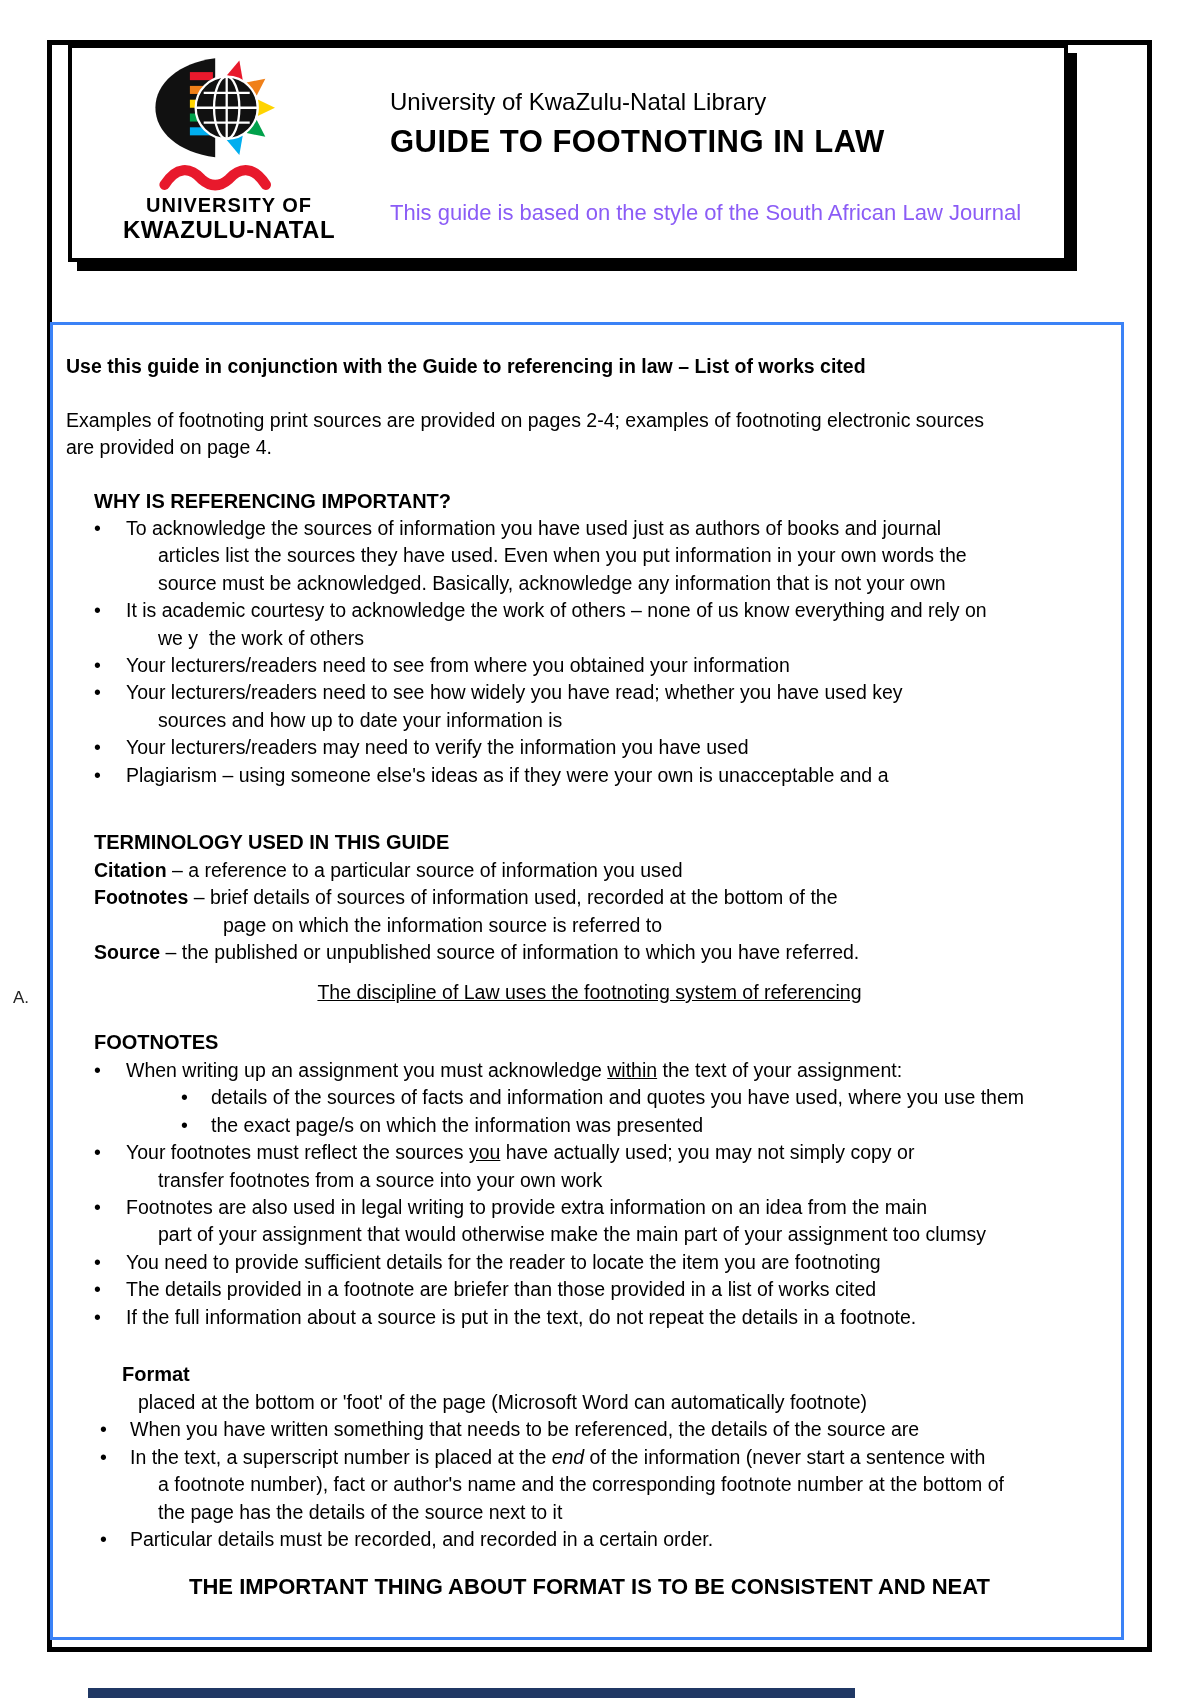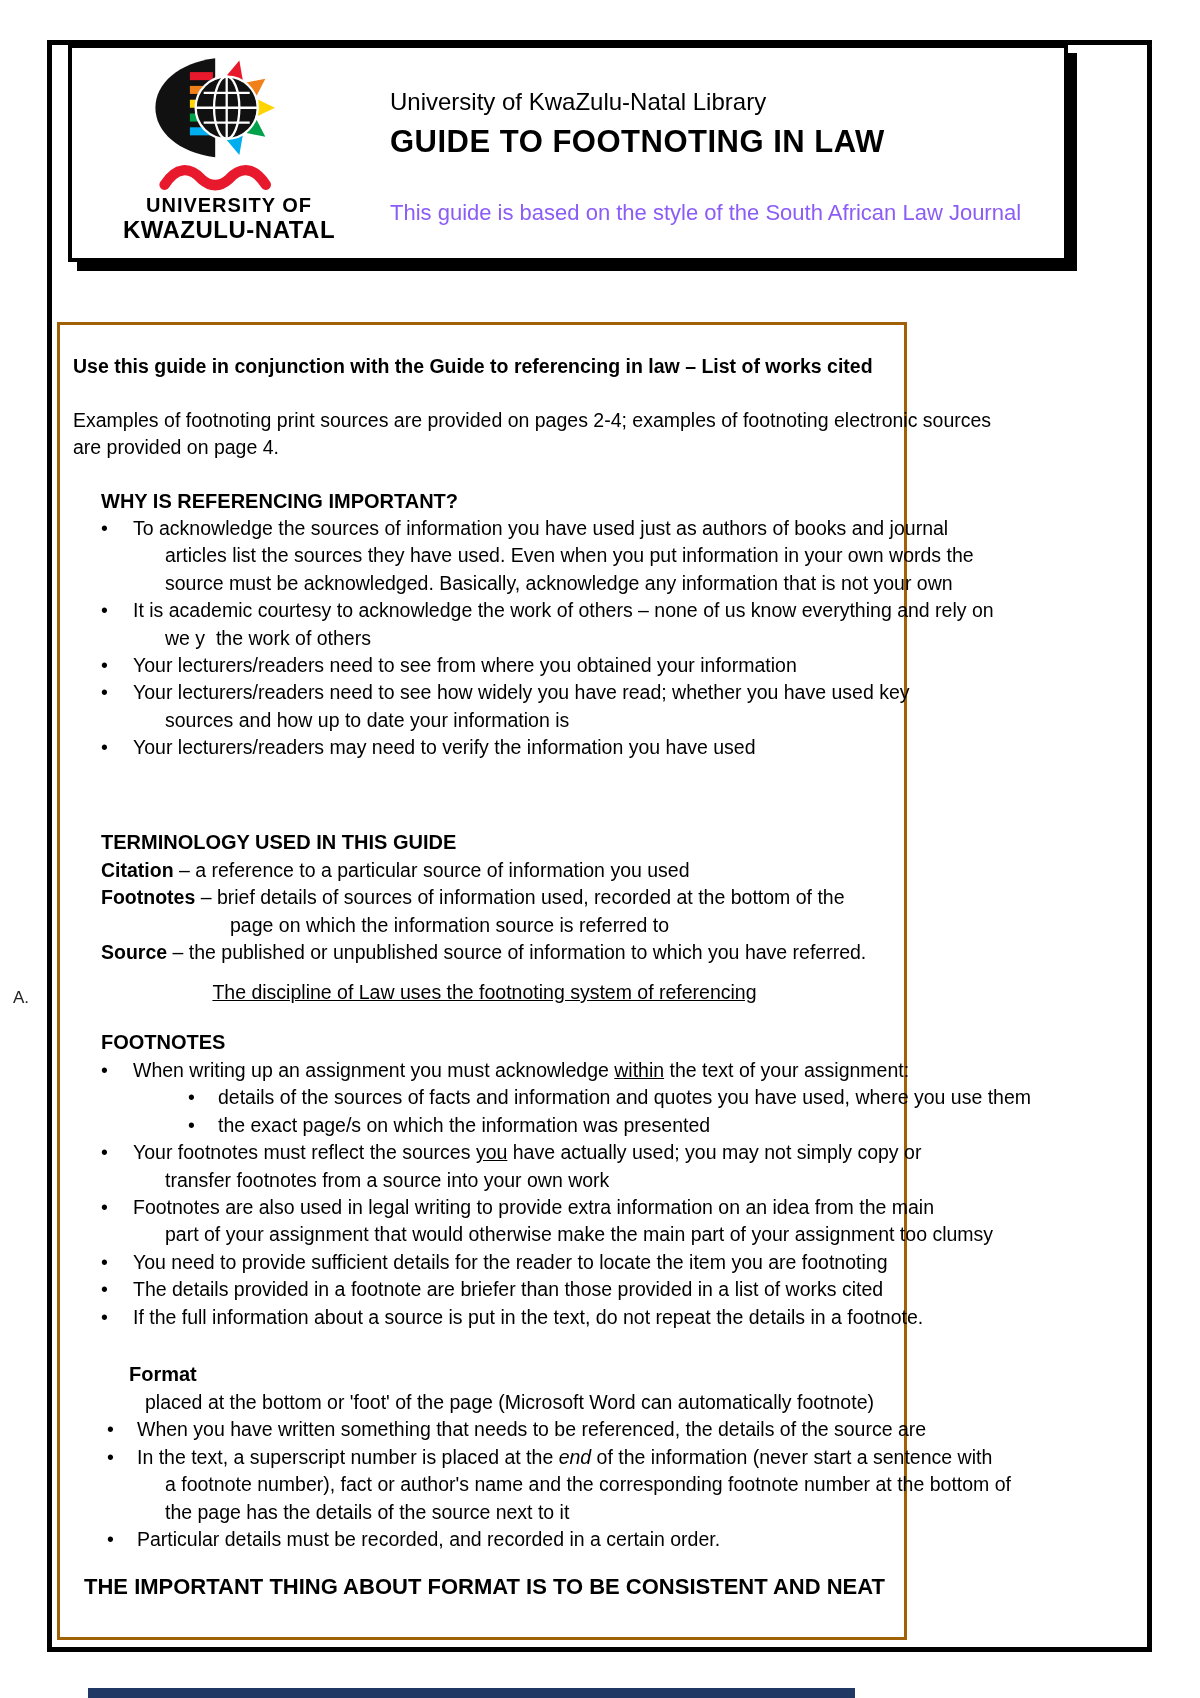--- a/index.html
+++ b/index.html
@@ -17,22 +17,22 @@
   #logo-wrap{position:absolute;left:22px;top:8px;width:270px;text-align:center;}
   #logo-wrap svg{display:block;margin:0 auto;}
   .logo-line1{font-size:20px;font-weight:bold;letter-spacing:1px;line-height:22px;}
   .logo-line2{font-size:24px;font-weight:bold;letter-spacing:0.5px;line-height:27px;}
   #header-text{position:absolute;left:318px;top:0;width:660px;height:100%;}
   #library-name{position:absolute;left:0;top:40px;font-size:24px;}
   #page-title{position:absolute;left:0;top:76px;font-size:31px;font-weight:bold;letter-spacing:0.5px;}
   #page-subtitle{position:absolute;left:0;top:152px;font-size:22px;color:#8b5cf6;}
 
   
-  #content-box{position:absolute;left:57px;top:322px;width:850px;height:1318px;
-               border:3px solid #a16207;box-sizing:border-box;z-index:2;}
+  #content-box{position:absolute;left:50px;top:322px;width:1074px;height:1318px;
+               border:3px solid #3b82f6;box-sizing:border-box;z-index:2;}
 
   .sec{position:absolute;left:13px;right:8px;}
   .ln{font-size:19.5px;line-height:27.4px;white-space:pre;position:relative;}
   .bold{font-weight:bold;}
   .hd{font-size:20px;font-weight:bold;margin-left:28px;}
   
   .b1{padding-left:60px;}
   .b1::before{content:"\2022";position:absolute;left:28px;top:0;}
   .cont{padding-left:92px;}
   .sb{padding-left:145px;}
@@ -112,20 +112,21 @@
     <div class="sec" style="top:190px;">
       <div class="ln b1">To acknowledge the sources of information you have used just as authors of books and journal</div>
       <div class="ln cont">articles list the sources they have used. Even when you put information in your own words the</div>
       <div class="ln cont">source must be acknowledged. Basically, acknowledge any information that is not your own</div>
       <div class="ln b1">It is academic courtesy to acknowledge the work of others – none of us know everything and rely on</div>
       <div class="ln cont">we y  the work of others</div>
       <div class="ln b1">Your lecturers/readers need to see from where you obtained your information</div>
       <div class="ln b1">Your lecturers/readers need to see how widely you have read; whether you have used key</div>
       <div class="ln cont">sources and how up to date your information is</div>
       <div class="ln b1">Your lecturers/readers may need to verify the information you have used</div>
+      <div class="ln b1">Plagiarism – using someone else's ideas as if they were your own is unacceptable and a</div>
     </div>
 
     <div class="sec" style="top:504px;">
       <div class="ln hd">TERMINOLOGY USED IN THIS GUIDE</div>
     </div>
 
     <div class="sec" style="top:532px;">
       <div class="ln ind1"><span class="bold">Citation</span><span> – a reference to a particular source of information you used</span></div>
       <div class="ln ind1"><span class="bold">Footnotes</span><span> – brief details of sources of information used, recorded at the bottom of the</span></div>
       <div class="ln ind2">page on which the information source is referred to</div>

